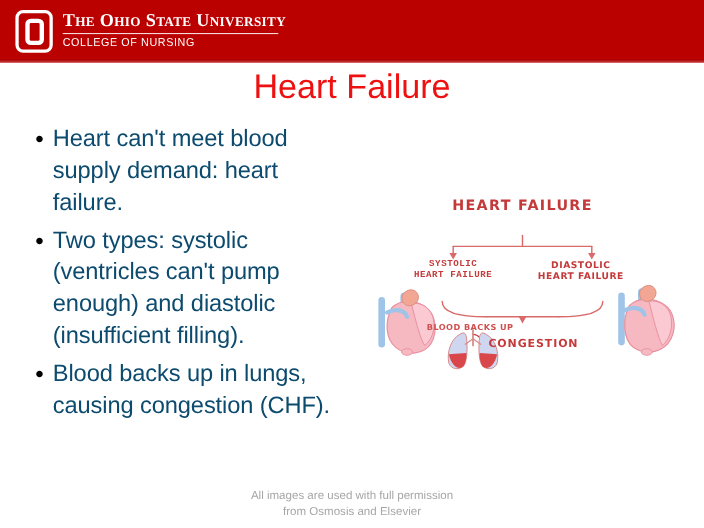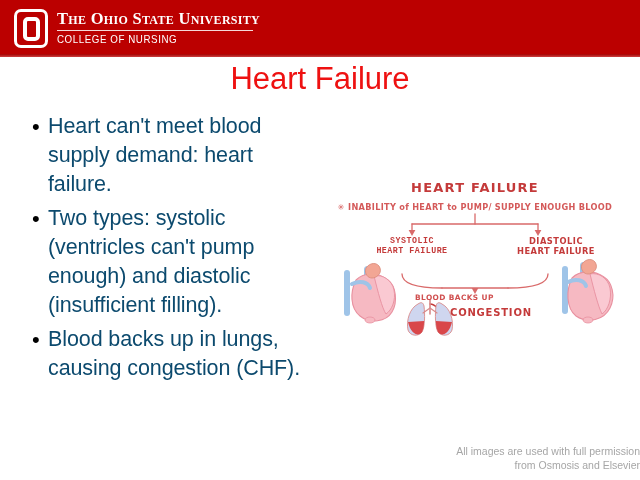--- a/index.html
+++ b/index.html
@@ -180,58 +180,56 @@
     text-align: center;
     color: #e08080;
     font-family: "DejaVu Sans", sans-serif;
     font-size: 6.6px;
     font-weight: 700;
     letter-spacing: 0.15px;
     line-height: 8.5px;
     width: 122px;
   }
   .dg-left-head  { left: 44px;  top: 56px; font-family: Liberation Mono, monospace; }
-  .dg-right-head { left: 188px; top: 56px; }
+  .dg-right-head { left: 160px; top: 56px; }
   .dg-left-body  { left: 35px;  top: 77px; }
   .dg-right-body { left: 163px; top: 77px; }
 
   .dg-backs-up {
     position: absolute;
     left: 72px; top: 113px;
     color: #d05050;
     font-family: "DejaVu Sans", sans-serif;
     font-size: 7.4px;
     font-weight: 700;
     letter-spacing: 0.4px;
-    margin-left: 27px;
   }
   .dg-congestion {
     position: absolute;
     left: 128px; top: 127px;
     color: #c43a3a;
     font-family: "DejaVu Sans", sans-serif;
     font-size: 10px;
     font-weight: 700;
     letter-spacing: 0.8px;
-    margin-left: 6px;
   }
   .dg-svg {
     position: absolute;
     left: 0; top: 0;
     width: 318px;
     height: 165px;
   }
 
   
   .footer {
     position: absolute;
     left: 0;
     top: 444px;
     width: 640px;
-    text-align: right;
+    text-align: center;
     color: #a6a6a6;
     font-family: "Liberation Sans", sans-serif;
     font-size: 10.5px;
     line-height: 14px;
   }
 </style>
 </head>
 <body>
 
 <div class="header-band">
@@ -313,21 +311,20 @@
       <path d="M102,124 C94,128 90,140 92,150 C94,156 102,157 106,152 C109,147 109,134 108,126 C107,122 105,122 102,124 Z" fill="#cfd6ef" stroke="#d98a8a" stroke-width="0.9"></path>
       <path d="M126,124 C134,128 138,140 136,150 C134,156 126,157 122,152 C119,147 119,134 120,126 C121,122 123,122 126,124 Z" fill="#cfd6ef" stroke="#d98a8a" stroke-width="0.9"></path>
       <path d="M92,142 C95,155 103,157 106,152 C108,148 108,144 108,141 Z" fill="#d9474a"></path>
       <path d="M136,142 C133,155 125,157 122,152 C120,148 120,144 120,141 Z" fill="#d9474a"></path>
       <path d="M114,120 L114,134" stroke="#d98a8a" stroke-width="1.6" stroke-linecap="round"></path>
       <path d="M114,128 L107,133 M114,128 L121,133" stroke="#d98a8a" stroke-width="1.2" stroke-linecap="round"></path>
     </g>
   </svg>
 
   <div class="dg-title">HEART FAILURE</div>
-  <div class="dg-sub">✳ INABILITY of HEART to PUMP/ SUPPLY ENOUGH BLOOD</div>
 
   <div class="dg-branch-head dg-left-head">
     <div>SYSTOLIC</div>
     <div>HEART FAILURE</div>
   </div>
 
   <div class="dg-branch-head dg-right-head">
     <div>DIASTOLIC</div>
     <div>HEART FAILURE</div>
   </div>

